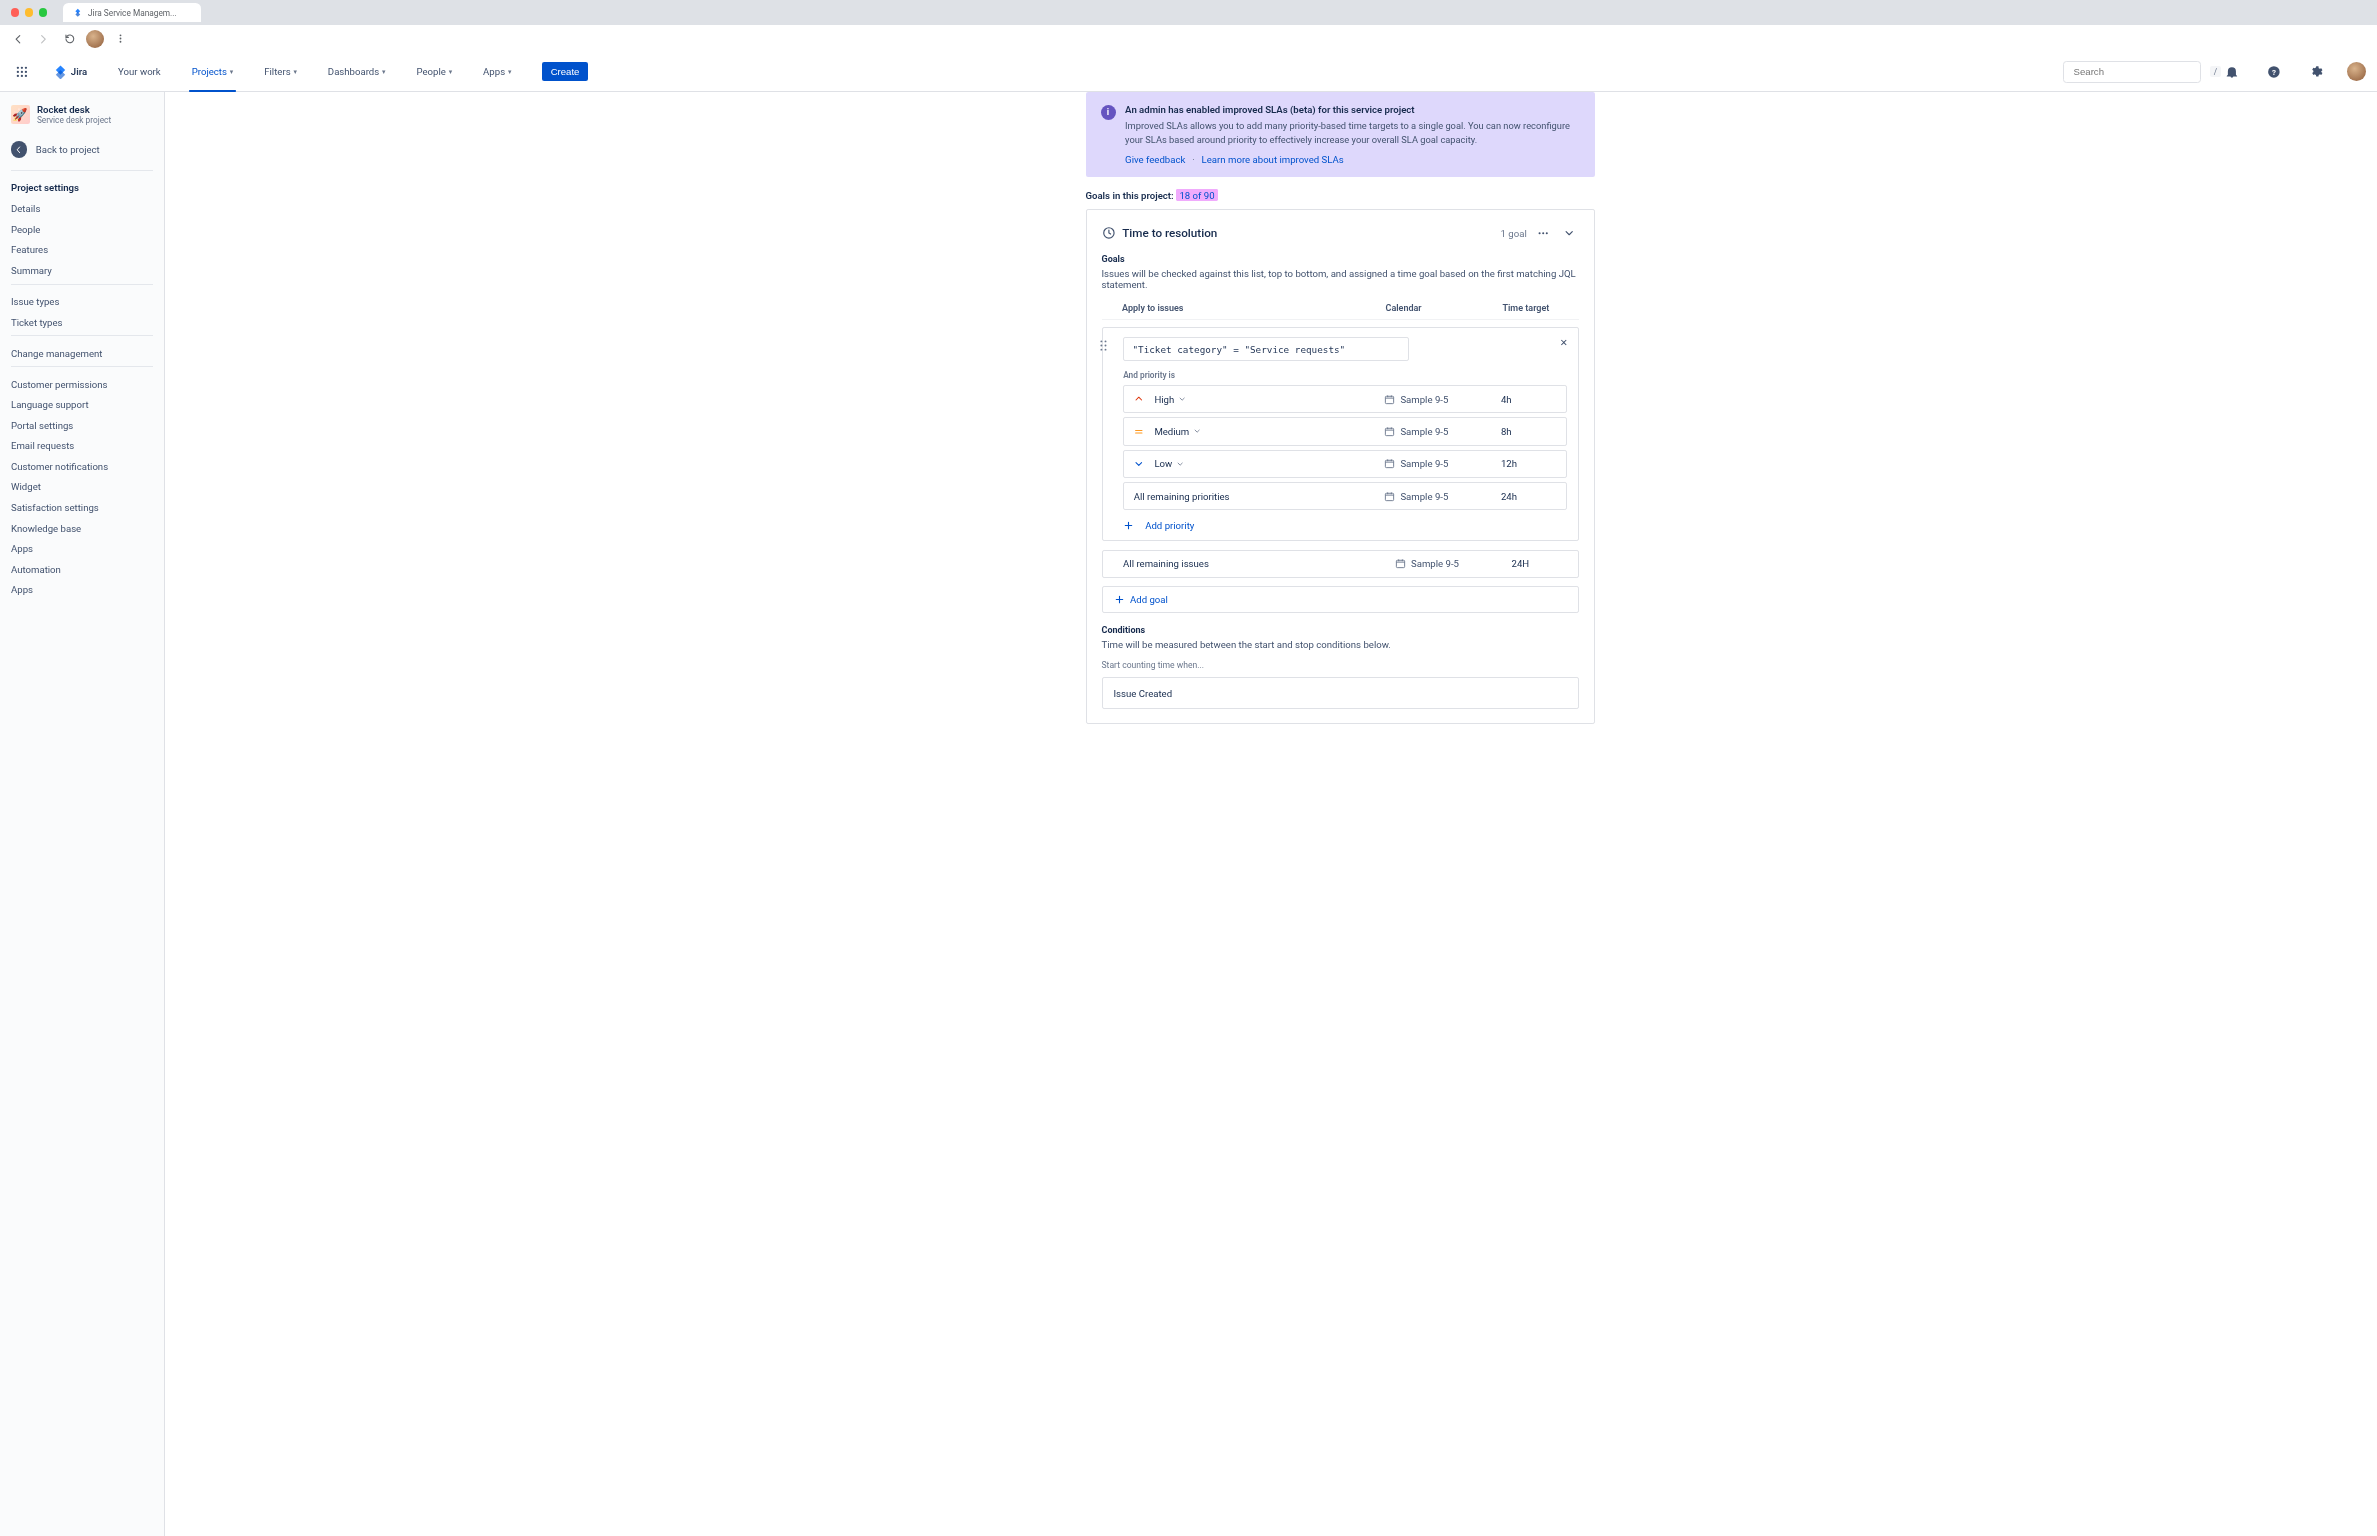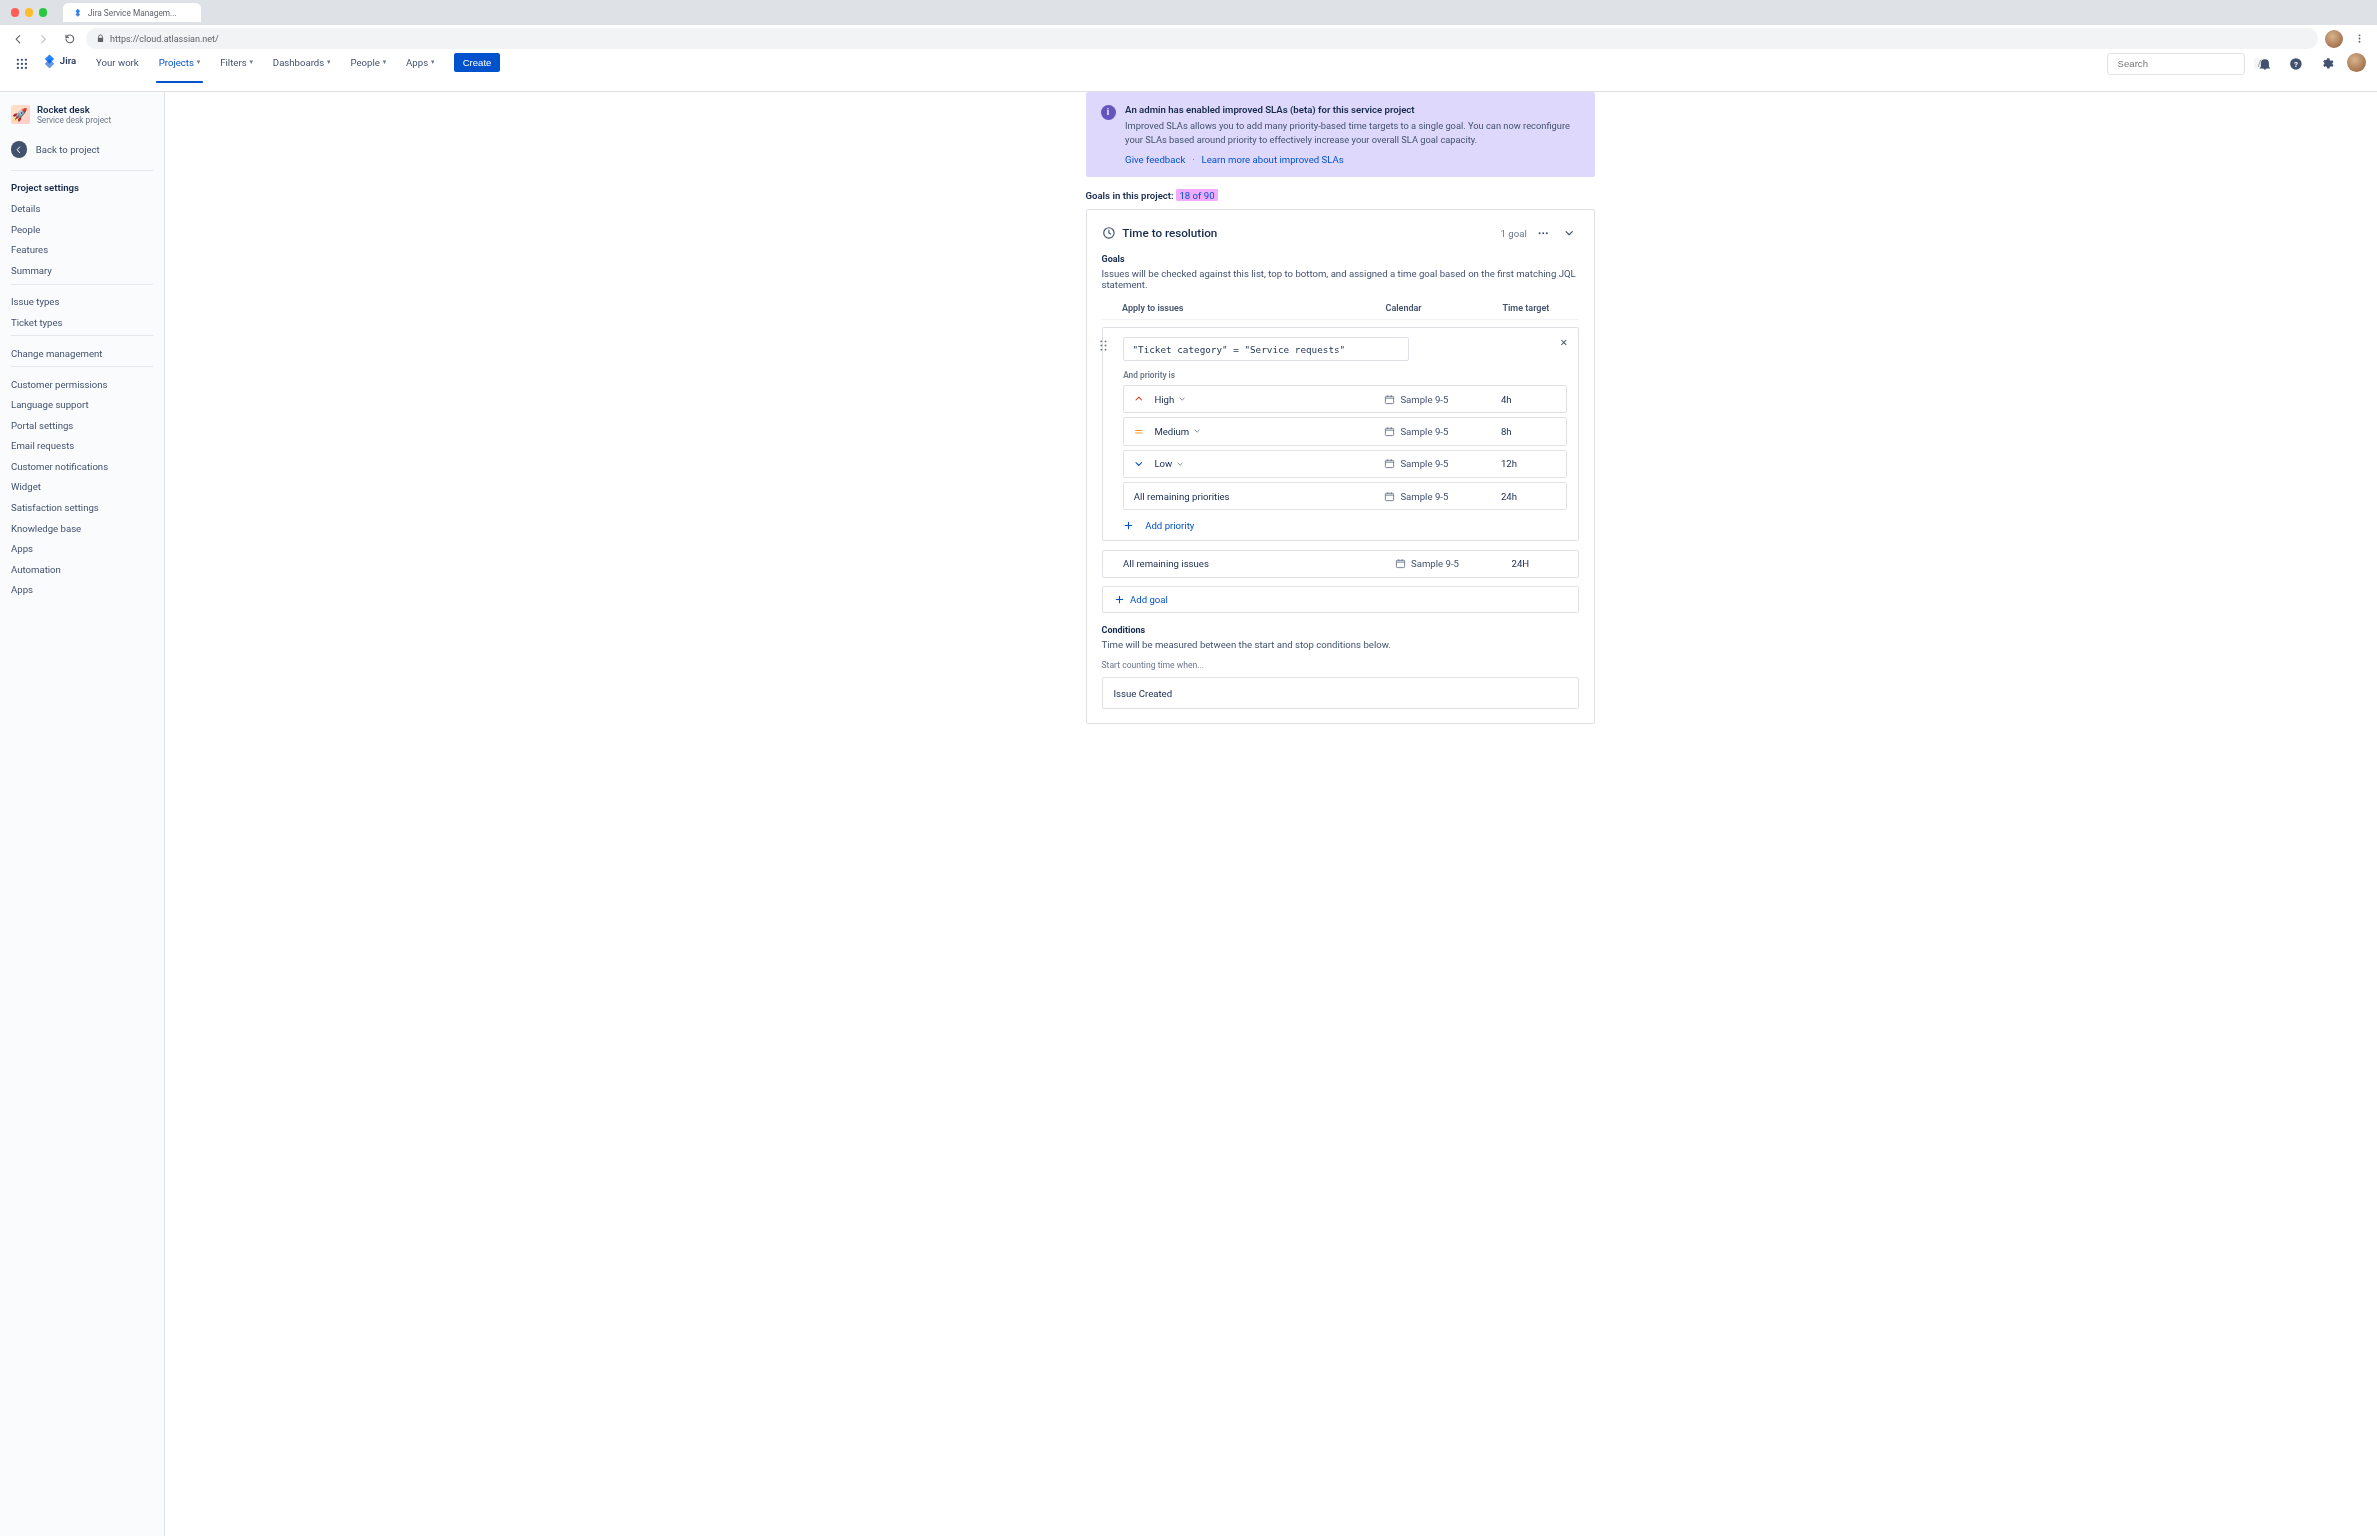--- a/index.html
+++ b/index.html
@@ -17,21 +17,21 @@
 .tab-favicon { width: 9.6px; height: 9.6px; display:flex; align-items:center; justify-content:center; }
 
 .addr-bar { background: #fff; height: 27.5px; display: flex; align-items: center; padding: 0 8.3px; gap: 6.9px; }
 .nav-btn { width: 19px; height: 19px; display:flex; align-items:center; justify-content:center; color:#5f6368; border-radius:50%; }
 .nav-btn.disabled { opacity: .4; }
 .addr-pill { flex:1; height:20.6px; background:#F1F3F4; border-radius:10.3px; display:flex; align-items:center; padding:0 9.6px; gap:5.5px; color:#5f6368; font-size:9px; }
 .addr-pill .lock { color:#5f6368; }
 .addr-avatar { width:18px; height:18px; border-radius:50%; background: radial-gradient(circle at 40% 35%, #d9b38c 0%, #a47551 70%); }
 
 
-.app-header { height: 39px; border-bottom: 0.7px solid #DFE1E6; display:flex; align-items:flex-start; padding: 0 11px; gap: 9px; }
+.app-header { height: 39px; border-bottom: 0.7px solid #DFE1E6; display:flex; align-items:center; padding: 0 11px; gap: 20px; }
 .app-logo { display:flex; align-items:center; gap:2.8px; font-weight:600; color:#253858; margin-right:5.5px; }
 .app-switcher { width:22px; height:22px; display:flex; align-items:center; justify-content:center; color:#42526E; border-radius:2.1px; }
 .nav-item { padding: 4.1px 5.5px; color:#42526E; display:flex; align-items:center; gap:2.8px; border-radius:2.1px; font-size:9.6px; }
 .nav-item.active { color:#0052CC; position:relative; }
 .nav-item.active::after { content:""; position:absolute; left:2.8px; right:2.8px; bottom:-11px; height:2.1px; background:#0052CC; border-radius:0.7px; }
 .chev { font-size:6.9px; color:#6B778C; }
 .create-btn { background:#0052CC; color:#fff; border:none; border-radius:2.1px; padding:4.1px 8.3px; font-weight:500; font-size:9.6px; margin-left:5.5px; }
 .header-spacer { flex:1; }
 .search-box { width:138px; height:22px; border:1.4px solid #DFE1E6; border-radius:3.4px; display:flex; align-items:center; padding:0 5.5px; gap:4.1px; color:#6B778C; }
 .search-box input { border:none; outline:none; flex:1; font-size:9.6px; background:transparent; color:#172B4D; }
@@ -135,28 +135,20 @@
     </div>
     <div class="nav-btn disabled">
       <svg width="12.4" height="12.4" viewBox="0 0 24 24">
           <path fill="none" stroke="#5f6368" stroke-width="2.2" stroke-linecap="round" stroke-linejoin="round" d="M9 5l7 7-7 7"></path>
         </svg>
     </div>
     <div class="nav-btn">
       <svg width="11.7" height="11.7" viewBox="0 0 24 24">
           <path fill="none" stroke="#5f6368" stroke-width="2.2" stroke-linecap="round" d="M4 12a8 8 0 1 0 2.3-5.6M4 4v5h5"></path>
         </svg>
-    </div>
-    <div class="addr-pill">
-      <span class="lock">
-        <svg width="9" height="9" viewBox="0 0 24 24">
-            <path fill="#5f6368" d="M6 10V7a6 6 0 1 1 12 0v3h1v11H5V10h1zm2 0h8V7a4 4 0 1 0-8 0v3z"></path>
-          </svg>
-      </span>
-      <span>https://cloud.atlassian.net/</span>
     </div>
     <div class="addr-avatar"></div>
     <div class="nav-btn">
       <svg width="11" height="11" viewBox="0 0 24 24">
           <circle cx="12" cy="5" r="2" fill="#5f6368"></circle>
           <circle cx="12" cy="12" r="2" fill="#5f6368"></circle>
           <circle cx="12" cy="19" r="2" fill="#5f6368"></circle>
         </svg>
     </div>
   </div>

